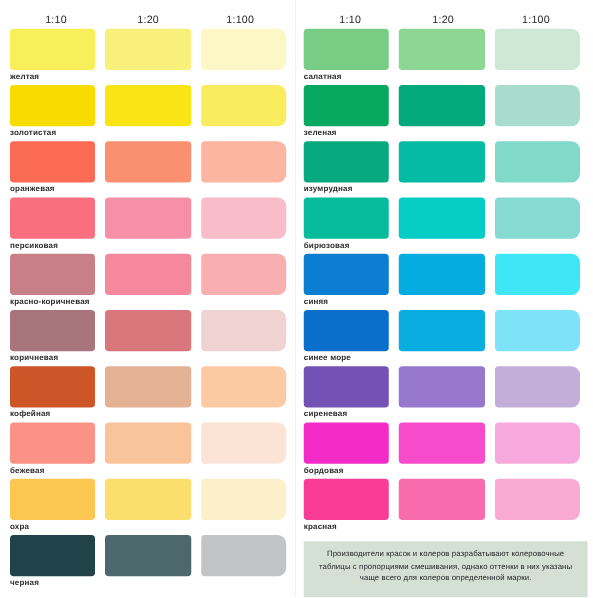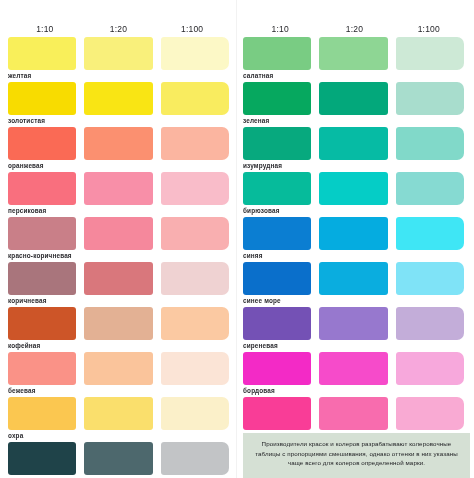--- a/index.html
+++ b/index.html
@@ -34,21 +34,21 @@
     left: 236px;
     top: 0;
     width: 1px;
     height: 478px;
     background: #f2f2f2;
   }
 
   
   .ratio-header {
     display: flex;
-    height: 37px;
+    height: 23px;
     align-items: flex-end;
     padding: 0 8px 3px 8px;
   }
   .panel-right .ratio-header { padding-left: 6px; }
 
   .ratio-cell {
     flex: 1;
     text-align: center;
     font-size: 8.5px;
     color: #26262a;

